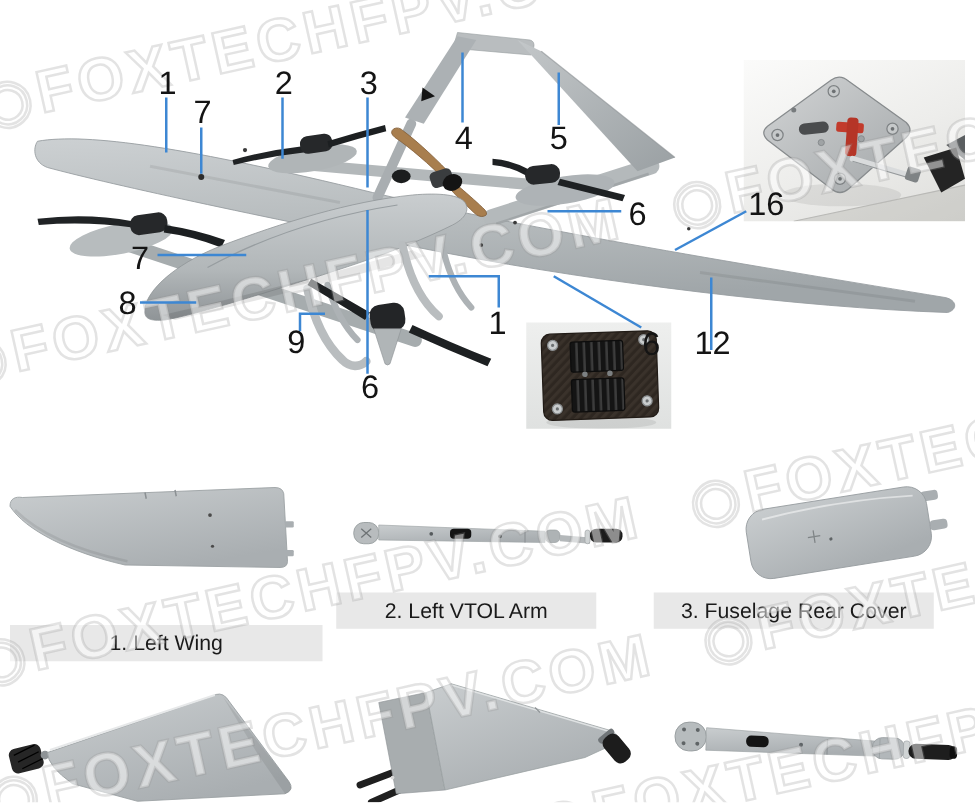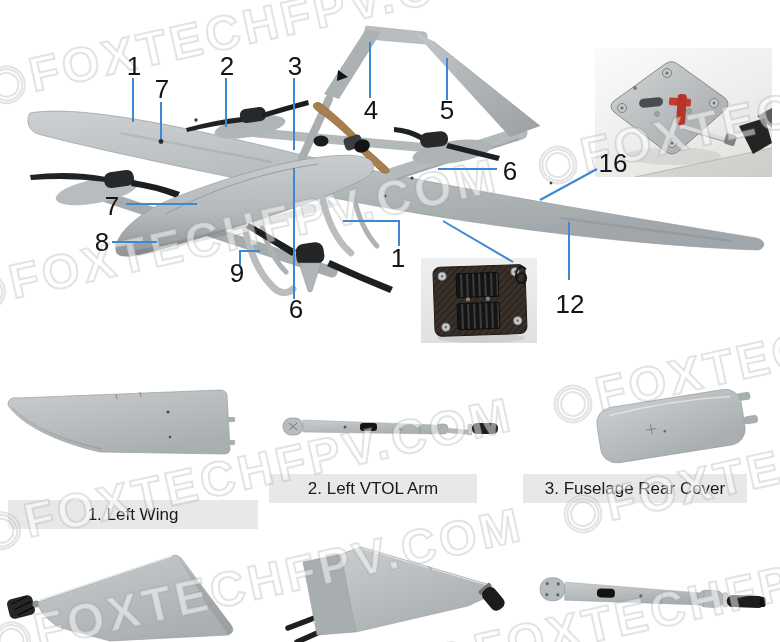--- a/index.html
+++ b/index.html
@@ -311,18 +311,18 @@
   <span class="callout-num" style="left:227px;top:66px">2</span>
   <span class="callout-num" style="left:295px;top:66px">3</span>
   <span class="callout-num" style="left:371px;top:110px">4</span>
   <span class="callout-num" style="left:447px;top:110px">5</span>
   <span class="callout-num" style="left:510px;top:171px">6</span>
   <span class="callout-num" style="left:112px;top:206px">7</span>
   <span class="callout-num" style="left:102px;top:242px">8</span>
   <span class="callout-num" style="left:237px;top:273px">9</span>
   <span class="callout-num" style="left:398px;top:258px">1</span>
   <span class="callout-num" style="left:521px;top:275px">6</span>
-  <span class="callout-num" style="left:570px;top:304px">12</span>
+  <span class="callout-num" style="left:570px;top:274px">12</span>
   <span class="callout-num" style="left:613px;top:163px">16</span>
   <span class="callout-num" style="left:296px;top:309px">6</span>
   <span class="callout-num" style="left:162px;top:89px">7</span>
 
 </div>
 
 </body></html>

